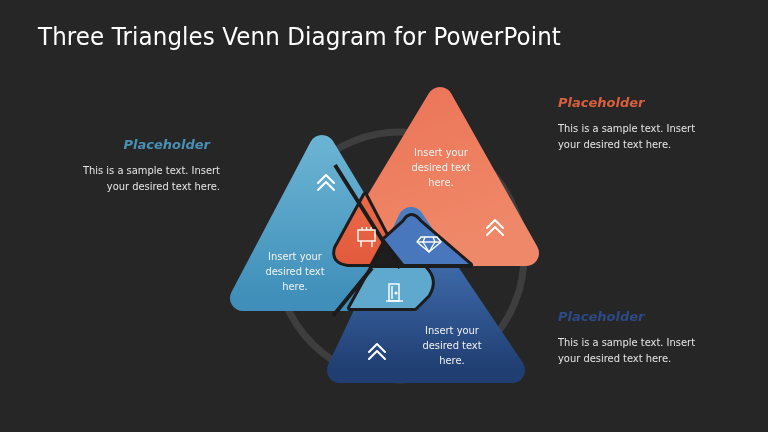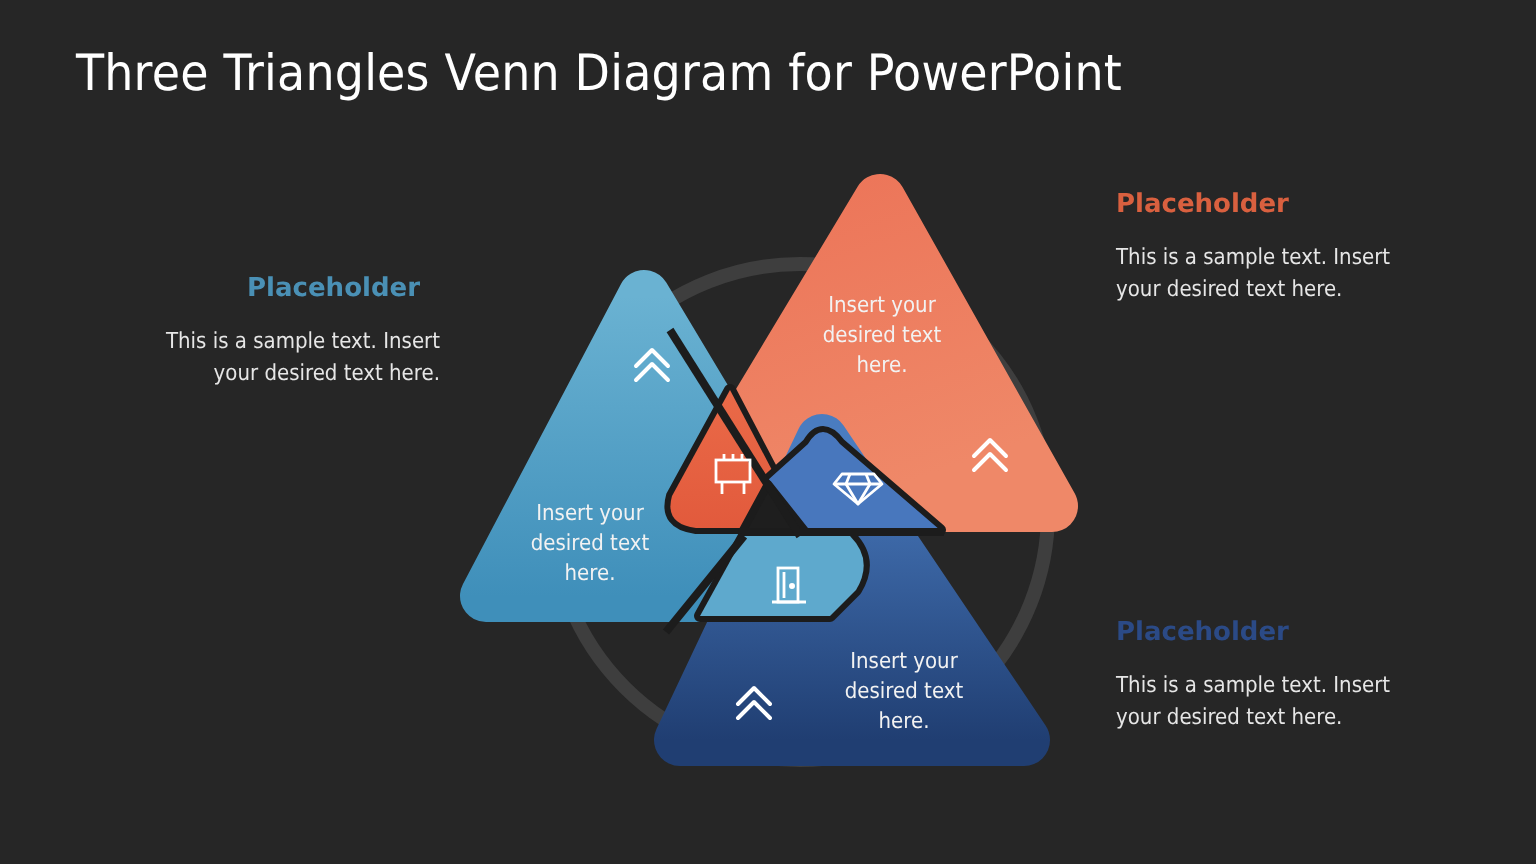--- a/index.html
+++ b/index.html
@@ -1,18 +1,18 @@
 <!DOCTYPE html>
 <html><head>
 <meta charset="utf-8">
 <style>
   html, body { margin:0; padding:0; }
   body { width:768px; height:432px; background:#262626; overflow:hidden; position:relative; font-family:"Liberation Sans", sans-serif; }
   .title { position:absolute; left:38px; top:22px; font-size:25px; color:#ffffff; letter-spacing:0.1px; font-family:"DejaVu Sans", sans-serif; font-weight:normal; transform:scaleX(0.92); transform-origin:left top; white-space:nowrap; }
-  .ph { position:absolute; font-size:13px; font-weight:bold; font-family:"DejaVu Sans", sans-serif; }
+  .ph { position:absolute; font-size:13px; font-weight:bold; font-family:"DejaVu Sans", sans-serif;font-style:italic; }
   .desc { position:absolute; font-size:11px; color:#e6e6e6; line-height:16px; font-family:"DejaVu Sans", sans-serif; transform:scaleX(0.9); }
   .left { text-align:right; }
   svg.diagram { position:absolute; left:0; top:0; }
   .tri-text { position:absolute; color:#f2f2f2; font-size:11px; line-height:15px; text-align:center; font-family:"DejaVu Sans", sans-serif; transform:scaleX(0.9); width:90px; }
 </style>
 </head>
 <body>
 
 <div class="title">Three Triangles Venn Diagram for PowerPoint</div>
 

